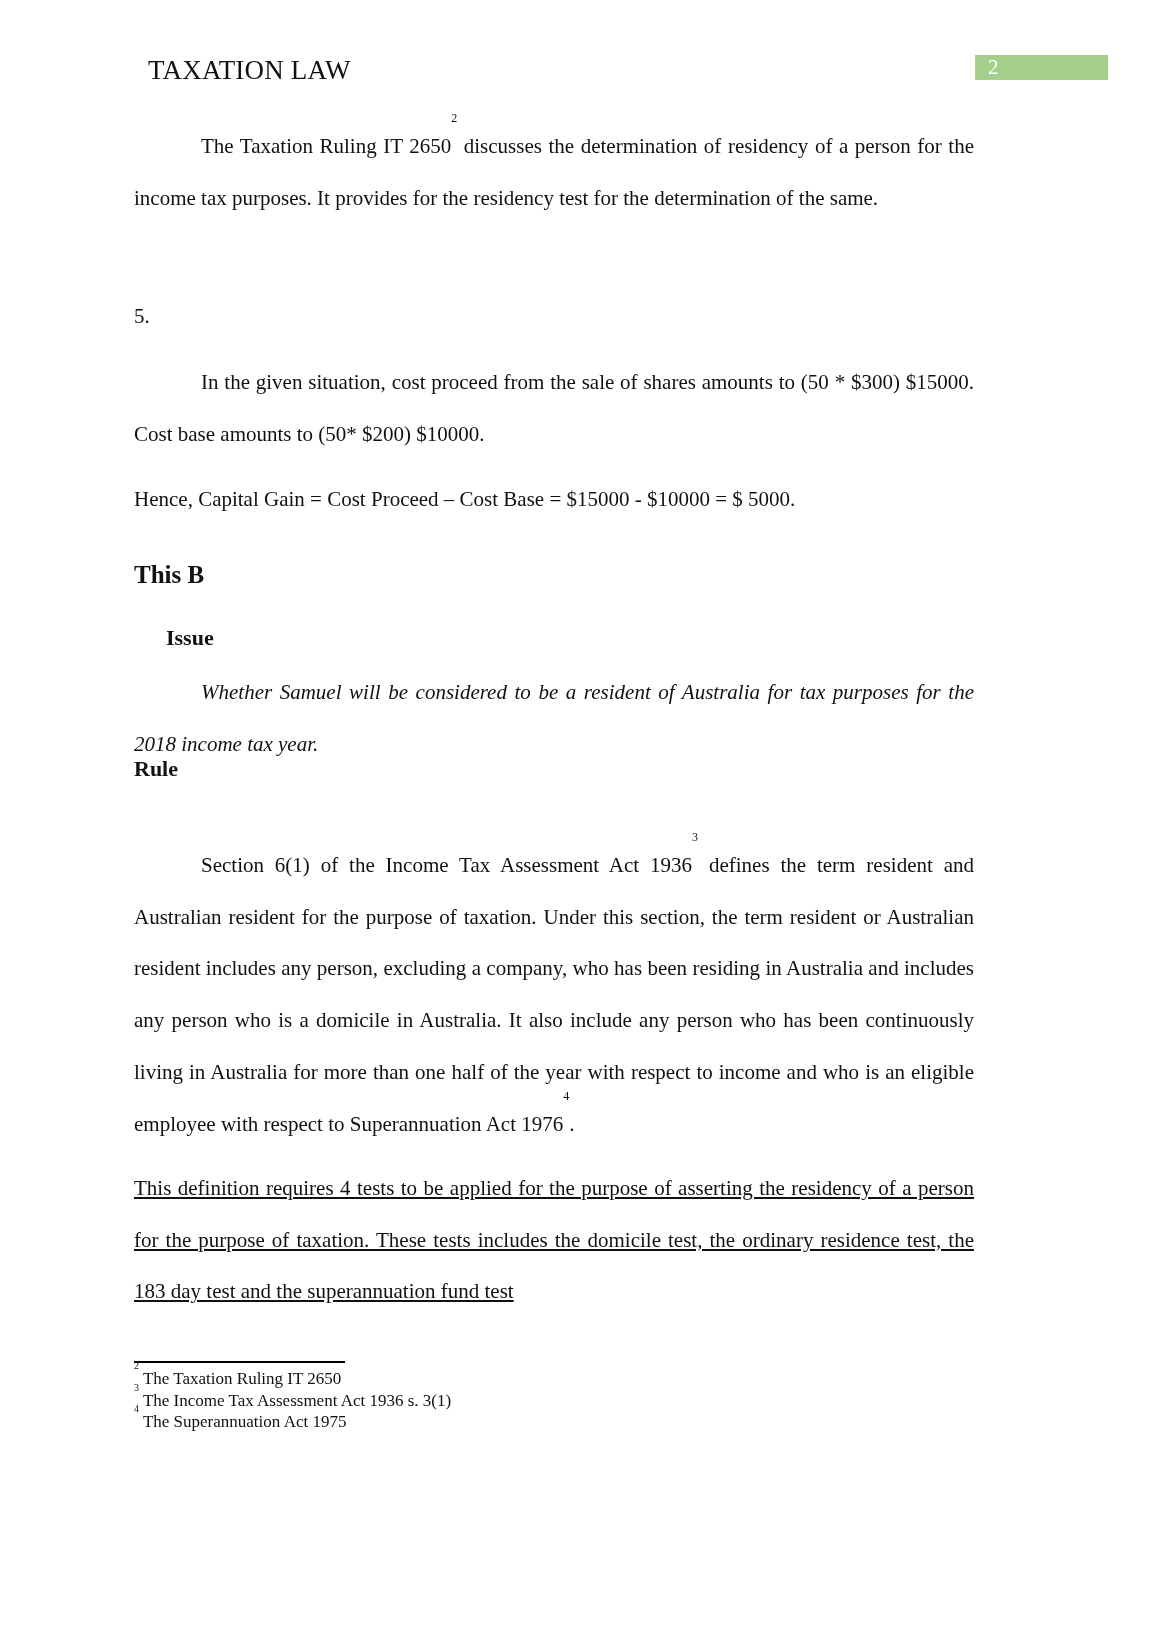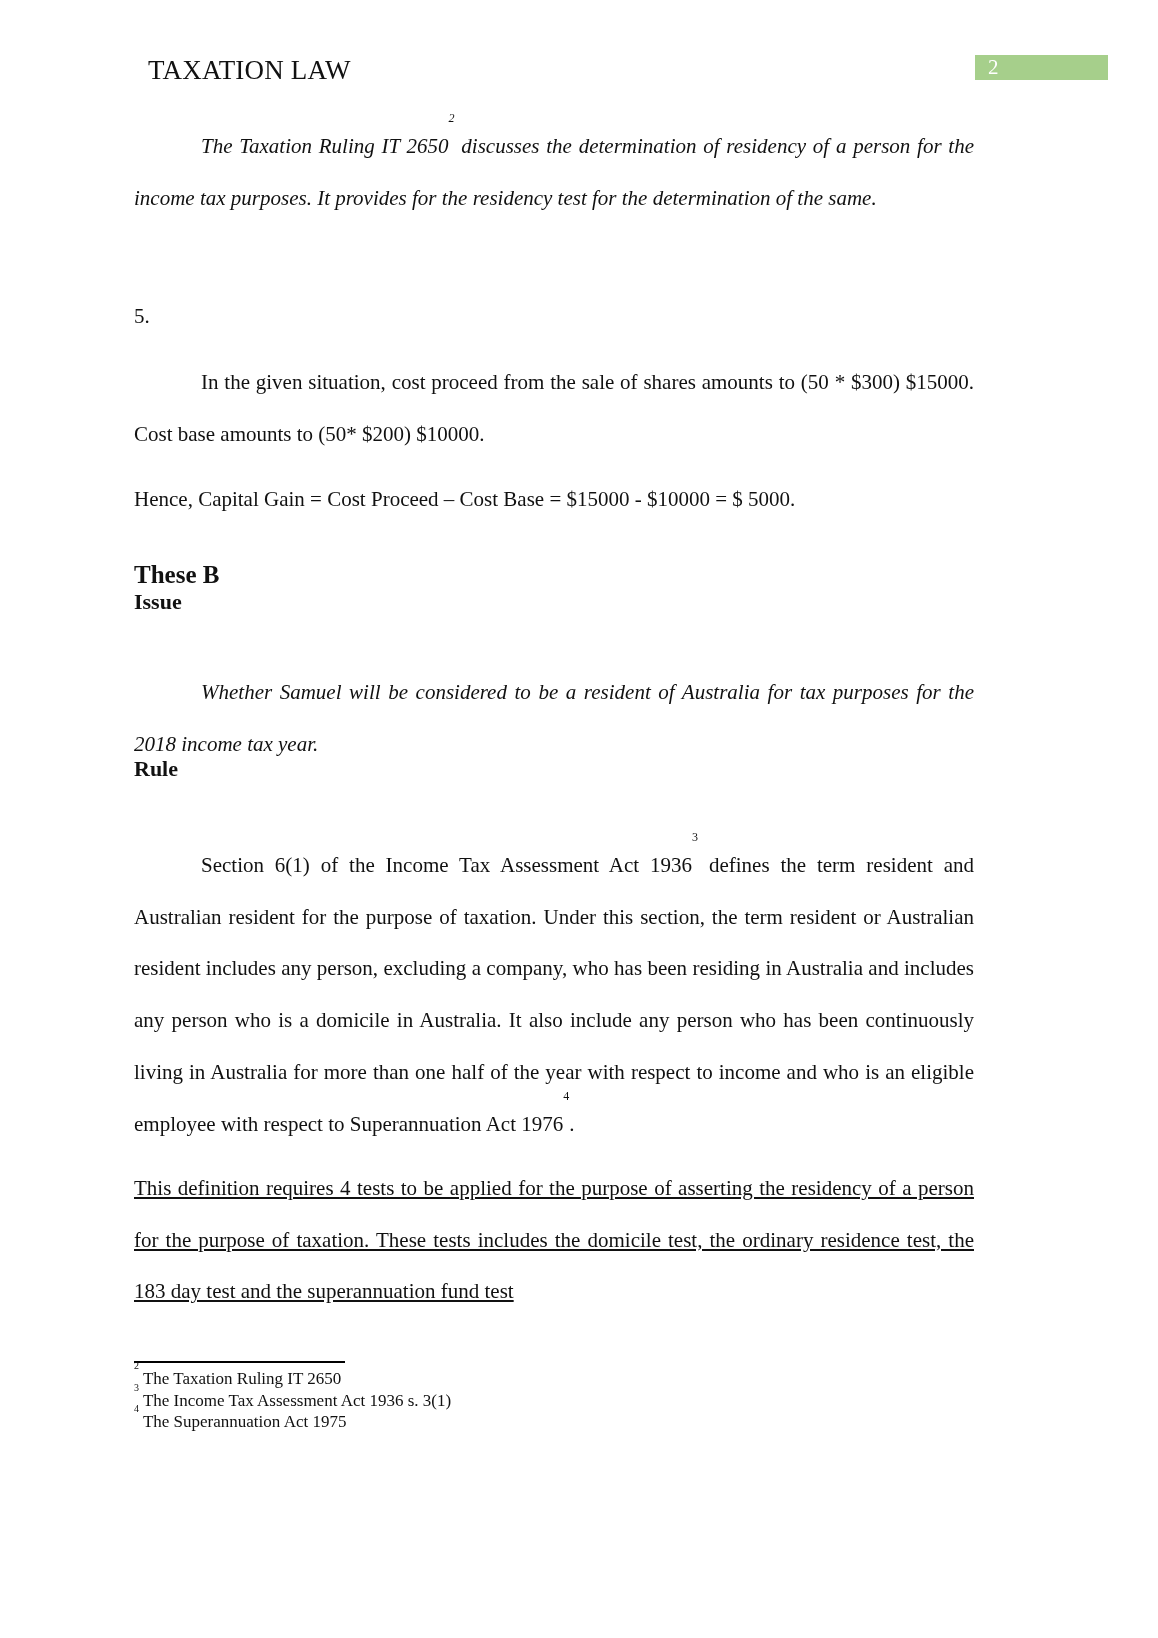--- a/index.html
+++ b/index.html
@@ -25,31 +25,31 @@
 
 <div>
   <div class="header-title">TAXATION LAW</div>
   <div class="page-num-box">
     <span class="page-num">2</span>
   </div>
 </div>
 
 <div class="content">
 
-  <p class="p indent" style="top:121px;font-style:italic;"><span>The Taxation Ruling IT 2650</span><sup>2</sup><span> discusses the determination of residency of a  person for the income tax purposes. It provides for the residency test for the determination of the same.</span></p>
+  <p class="p indent" style="top:121px;"><span>The Taxation Ruling IT 2650</span><sup>2</sup><span> discusses the determination of residency of a  person for the income tax purposes. It provides for the residency test for the determination of the same.</span></p>
 
   <p class="p" style="top:291px;">5.</p>
 
   <p class="p indent" style="top:357px;">In the given situation, cost proceed from the sale of shares amounts to (50 * $300) $15000. Cost base amounts to (50* $200) $10000.</p>
 
   <p class="p" style="top:474px;">Hence, Capital Gain = Cost Proceed – Cost Base = $15000 - $10000 = $ 5000.</p>
 
-  <h1 class="h1" style="top:561px;">These B</h1>
+  <h1 class="h1" style="top:561px;">This B</h1>
 
-  <h2 class="h2" style="top:589px;">Issue</h2>
+  <h2 class="h2" style="top:625px;margin-left:32px;">Issue</h2>
 
   <p class="p indent" style="top:667px;font-style:italic;">Whether Samuel will be considered to be a resident of Australia for tax purposes for the 2018 income tax year.</p>
 
   <h2 class="h2" style="top:756px;">Rule</h2>
 
   <p class="p indent" style="top:840px;"><span>Section 6(1) of the Income Tax Assessment Act 1936</span><sup>3</sup><span> defines the term resident and Australian resident for the purpose of taxation. Under this section, the term resident or Australian resident includes any person, excluding a company, who has been residing in Australia and includes any person who is a domicile in Australia. It also include any person who has been continuously living in Australia for more than one half of the year with respect to income and who is an eligible employee with respect to Superannuation Act 1976</span><sup>4</sup><span>.</span></p>
 
   <p class="p" style="top:1163px;text-decoration:underline;">This definition requires 4 tests to be applied for the purpose of asserting the residency of a person for the purpose of taxation. These tests includes the domicile test, the ordinary residence test, the 183 day test and the superannuation fund test</p>
 </div>
 

